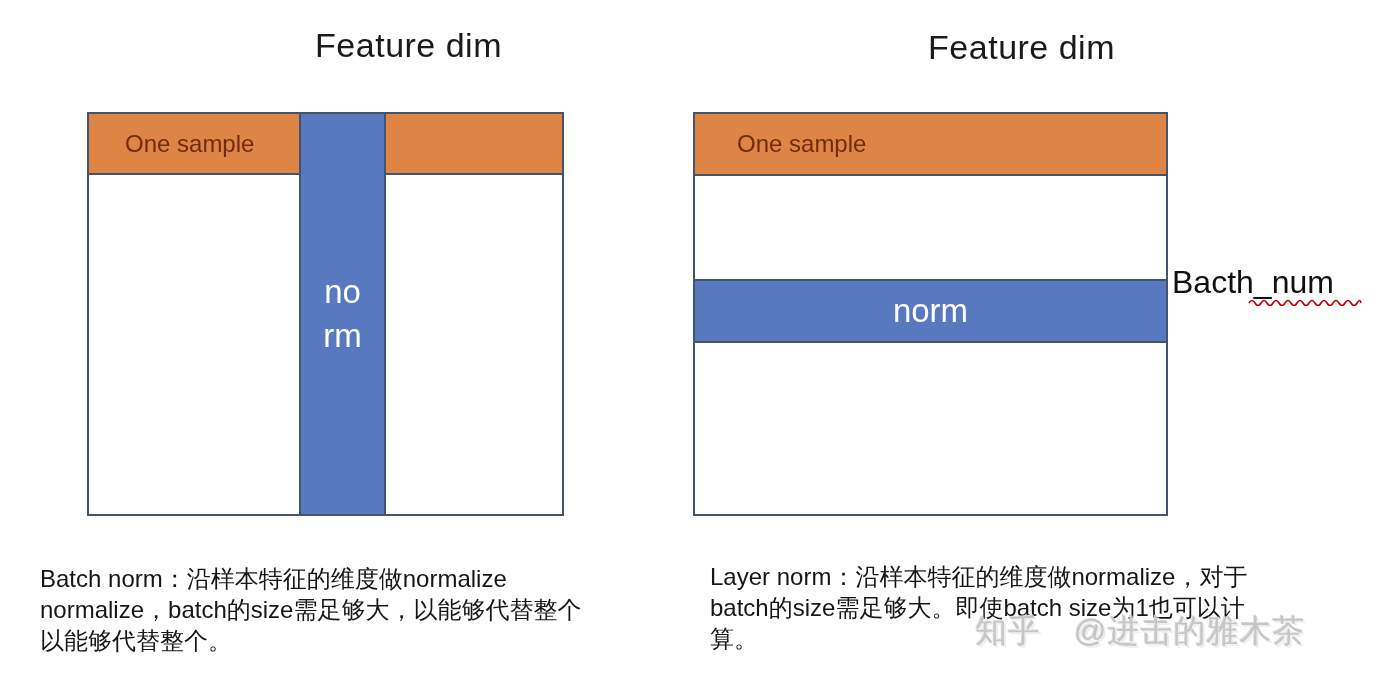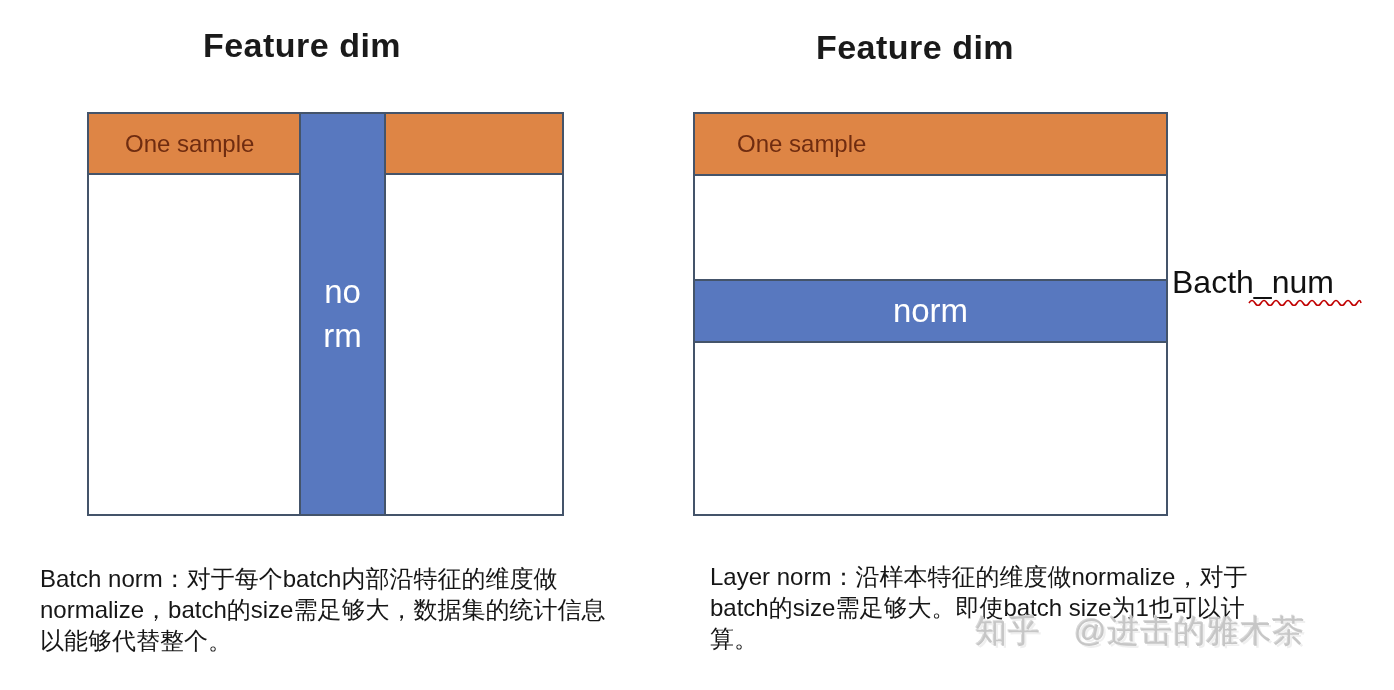--- a/index.html
+++ b/index.html
@@ -12,24 +12,23 @@
     width: 1394px;
     height: 690px;
     background: #ffffff;
     overflow: hidden;
   }
   .abs { position: absolute; box-sizing: border-box; }
 
   .diagram-title {
     font-size: 34px;
     color: #1a1a1a;
-    text-align: center;
+    text-align: right;
     line-height: 43px;
     letter-spacing: 0.5px;
-    font-weight: bold;
   }
 
   .outer-box {
     background: #ffffff;
     border: 2px solid #44546A;
   }
   .sample-strip {
     background: #DE8545;
     border: 2px solid #44546A;
     display: flex;
@@ -109,22 +108,22 @@
     <div class="abs sample-strip" style="left:87px; top:112px; width:477px; height:63px;">
       <span class="sample-label">One sample</span>
     </div>
 
     <div class="abs norm-column" style="left:299px; top:112px; width:87px; height:404px;">
       <span class="norm-line">no</span>
       <span class="norm-line">rm</span>
     </div>
 
     <div class="abs note" style="left:40px; top:563px; width:600px;">
-      <div class="note-line">Batch norm：对于每个batch内部沿特征的维度做</div>
-      <div class="note-line">normalize，batch的size需足够大，数据集的统计信息</div>
+      <div class="note-line">Batch norm：沿样本特征的维度做normalize</div>
+      <div class="note-line">normalize，batch的size需足够大，以能够代替整个</div>
       <div class="note-line">以能够代替整个。</div>
     </div>
   </div>
 
   <div class="abs" style="left:660px; top:0; width:734px; height:690px;">
 
     <div class="abs diagram-title" style="left:55px; top:26px; width:400px;">Feature dim</div>
 
     <div class="abs outer-box" style="left:33px; top:112px; width:475px; height:404px;"></div>
 

